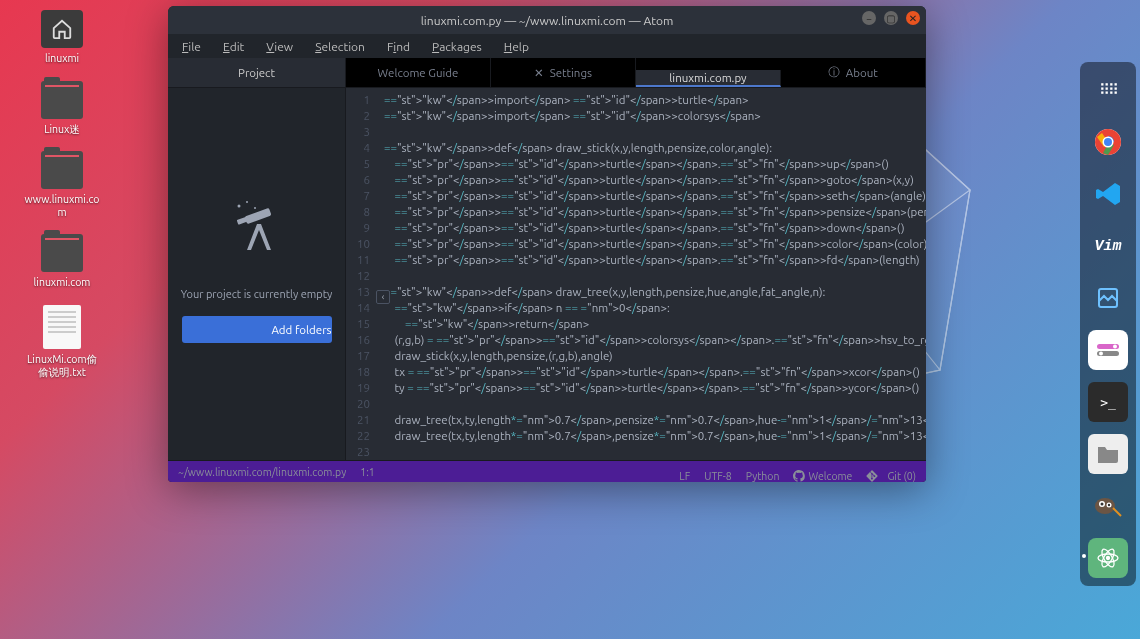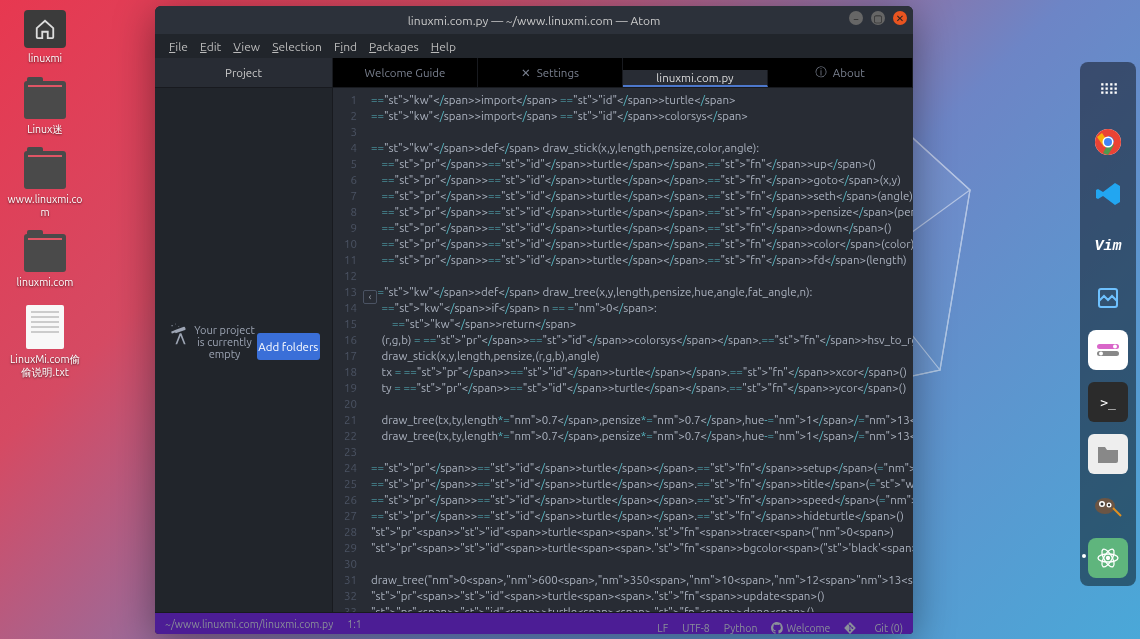--- a/index.html
+++ b/index.html
@@ -1,52 +1,52 @@
 <!DOCTYPE html>
 <html><head>
 <meta charset="utf-8">
 <style>
 * { margin: 0; padding: 0; box-sizing: border-box; font-family: "Ubuntu", "Segoe UI", sans-serif; }
 body { width: 1140px; height: 639px; overflow: hidden; position: relative; background: linear-gradient(135deg, #e73850 0%, #d54a63 25%, #6d85c6 60%, #4aa8d8 100%); }
 
 
-.desktop { position: absolute; left: 0; top: 0; width: 170px; padding: 10px 0 0 5px; }
+.desktop { position: absolute; left: 0; top: 0; width: 170px; padding: 10px 0 0 22px; }
 .dicon { width: 80px; text-align: center; margin-bottom: 16px; cursor: pointer; }
 .dicon .box { width: 42px; height: 38px; margin: 0 auto 4px; border-radius: 4px; background: #3b3b3b; position: relative; }
 .dicon .box.home { width: 42px; height: 38px; background: #3b3b3b; border-radius: 4px; display:flex;align-items:center;justify-content:center; }
 .dicon .box.folder { background: #4a4a4a; border-radius: 3px; position: relative; }
 .dicon .box.folder::before { content:""; position:absolute; top:-4px; left:3px; width:16px; height:6px; background:#4a4a4a; border-radius:2px 2px 0 0; }
 .dicon .box.folder::after { content:""; position:absolute; top:4px; left:4px; right:4px; height:2px; background:#e05565; }
 .dicon .box.doc { background:#f8f8f8; width:38px; height:44px; border-radius:2px; display:flex;flex-direction:column;padding:6px 5px;gap:3px;}
 .dicon .box.doc span{height:2px;background:#ccc;display:block;}
 .dicon .box.py { background:#f8f8f8; width:38px; height:44px; border-radius:2px; display:flex;align-items:center;justify-content:center;}
 .dicon .lbl { color:#fff; font-size:10.5px; text-shadow:0 1px 2px rgba(0,0,0,.6); word-break:break-word; line-height:1.2;}
 
 
 .dock { position:absolute; right:4px; top:62px; width:56px; background:rgba(0,0,0,.45); border-radius:8px; padding:8px 0; display:flex; flex-direction:column; align-items:center; gap:12px; }
 .dock .ditem { width:40px; height:40px; border-radius:6px; display:flex; align-items:center; justify-content:center; cursor:pointer; color:#fff; font-size:20px; position:relative;}
 .dock .ditem.active::after{content:"";position:absolute;left:-6px;top:16px;width:4px;height:4px;background:#fff;border-radius:50%;}
 
 
-.atom { position:absolute; left:155px; top:6px; width:758px; height:628px; background:#21252b; border-radius:6px 6px 4px 4px; box-shadow:0 8px 40px rgba(0,0,0,.4); display:flex; flex-direction:column; overflow:hidden; }
+.atom { position:absolute; left:168px; top:6px; width:758px; height:476px; background:#21252b; border-radius:6px 6px 4px 4px; box-shadow:0 8px 40px rgba(0,0,0,.4); display:flex; flex-direction:column; overflow:hidden; }
 .titlebar { height:28px; background:#2c313a; display:flex; align-items:center; justify-content:center; position:relative; color:#ccc; font-size:12px; }
 .winbtns { position:absolute; right:6px; top:5px; display:flex; gap:8px; }
 .winbtn { width:14px; height:14px; border-radius:50%; cursor:pointer; display:flex;align-items:center;justify-content:center;font-size:10px;color:#222;}
-.menubar { height:24px; background:#21252b; display:flex; align-items:center; padding:12px 8px; gap:0; color:#bbb; font-size:12px; }
+.menubar { height:24px; background:#21252b; display:flex; align-items:center; padding:12px 8px; gap:10px; color:#bbb; font-size:12px; }
 .menubar span { padding:2px 6px; cursor:pointer; }
 .menubar span u{text-decoration:underline;}
 .tabs { height:30px; background:#000000; display:flex; border-bottom:1px solid #181a1f; }
 .tab { flex:1; display:flex; align-items:center; justify-content:center; color:#7a8190; font-size:11.5px; border-right:1px solid #181a1f; cursor:pointer; gap:6px;}
 .tab.proj { flex:0 0 178px; background:#282c34; color:#ccc;}
 .tab.active { background:#282c34; color:#ddd; border-bottom:2px solid #4d78cc;margin-top:12px; }
 .body { flex:1; display:flex; overflow:hidden; }
-.sidebar { width:178px; background:#21252b; border-right:1px solid #181a1f; display:flex; flex-direction:row; align-items:center; justify-content:center; padding:20px 12px; }
+.sidebar { width:178px; background:#21252b; border-right:1px solid #181a1f; display:flex; flex-direction:column; align-items:center; justify-content:center; padding:20px 12px; }
 .telescope { width:60px; height:60px; margin-bottom:30px; }
 .side-msg { color:#9da5b4; font-size:11px; text-align:center; margin-bottom:16px;}
-.side-btn { width:150px; padding:7px 0; text-align:center; font-size:11.5px; border-radius:3px; cursor:pointer; margin-bottom:8px; color:#fff;}
+.side-btn { width:150px; padding:7px 0; text-align:right; font-size:11.5px; border-radius:3px; cursor:pointer; margin-bottom:8px; color:#fff;}
 .side-btn.primary { background:#3a6fd8; }
 .side-btn.sec { background:#3a404b; color:#ccc; }
 .editor { flex:1; display:flex; background:#282c34; overflow:hidden; font-family:"Consolas","Menlo",monospace; font-size:11.5px; }
 .gutter { width:30px; text-align:right; padding:4px 6px 4px 0; color:#4b5363; line-height:16px; background:#282c34; user-select:none;}
 .code { flex:1; padding:4px 8px; line-height:16px; white-space:pre; color:#abb2bf; overflow:hidden; position:relative;}
 .fold-marker{position:absolute;left:0;top:202px;width:14px;height:14px;background:#282c34;border:1px solid #4b5363;border-radius:2px;color:#abb2bf;font-size:9px;display:flex;align-items:center;justify-content:center;cursor:pointer;}
 .statusbar { height:22px; background:#4c1d95; border-top:1px solid #181a1f; display:flex; align-items:center; color:#8a9099; font-size:10.5px; padding:0 10px; justify-content:space-between;}
 .statusbar .right{display:flex;gap:14px;align-items:center;margin-top:8px;} .op{color:#56b6c2;}
 
 
@@ -257,21 +257,21 @@
     <div class="right">
       <span>LF</span>
       <span>UTF-8</span>
       <span>Python</span>
       <span style="display:flex;align-items:center;gap:3px;">
           <svg width="12" height="12" viewBox="0 0 16 16" fill="#8a9099">
             <path d="M8 0C3.58 0 0 3.58 0 8c0 3.54 2.29 6.53 5.47 7.59.4.07.55-.17.55-.38v-1.5c-2.23.48-2.7-1.07-2.7-1.07-.36-.92-.89-1.17-.89-1.17-.73-.5.06-.49.06-.49.8.06 1.23.83 1.23.83.72 1.23 1.88.87 2.34.67.07-.52.28-.87.51-1.07-1.78-.2-3.64-.89-3.64-3.95 0-.87.31-1.59.82-2.15-.08-.2-.36-1.02.08-2.12 0 0 .67-.21 2.2.82a7.5 7.5 0 014 0c1.53-1.04 2.2-.82 2.2-.82.44 1.1.16 1.92.08 2.12.51.56.82 1.27.82 2.15 0 3.07-1.87 3.75-3.65 3.95.29.25.54.73.54 1.48v2.2c0 .21.15.46.55.38A8 8 0 008 0z"></path>
           </svg>
           <span>Welcome</span>
         </span>
-      <span style="display:flex;align-items:center;gap:18px;">
+      <span style="display:flex;align-items:center;gap:9px;">
           <svg width="12" height="12" viewBox="0 0 16 16" fill="#8a9099">
             <path d="M15.2 7.3L8.7.8a1 1 0 00-1.4 0L5.9 2.2l1.7 1.7a1.2 1.2 0 011.5 1.5l1.7 1.7a1.2 1.2 0 11-.7.7L8.4 6.1v4.3a1.2 1.2 0 11-1 0V6a1.2 1.2 0 01-.4-1.6L5.3 2.8.8 7.3a1 1 0 000 1.4l6.5 6.5a1 1 0 001.4 0l6.5-6.5a1 1 0 000-1.4z"></path>
           </svg>
           <span>Git (0)</span>
         </span>
     </div>
   </div>
 </div>
 
 </body></html>

